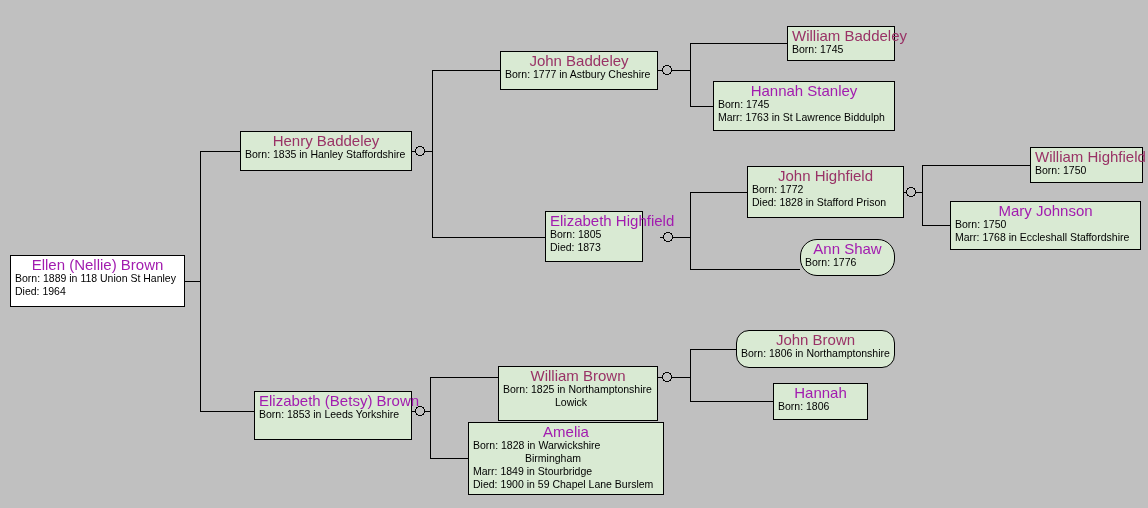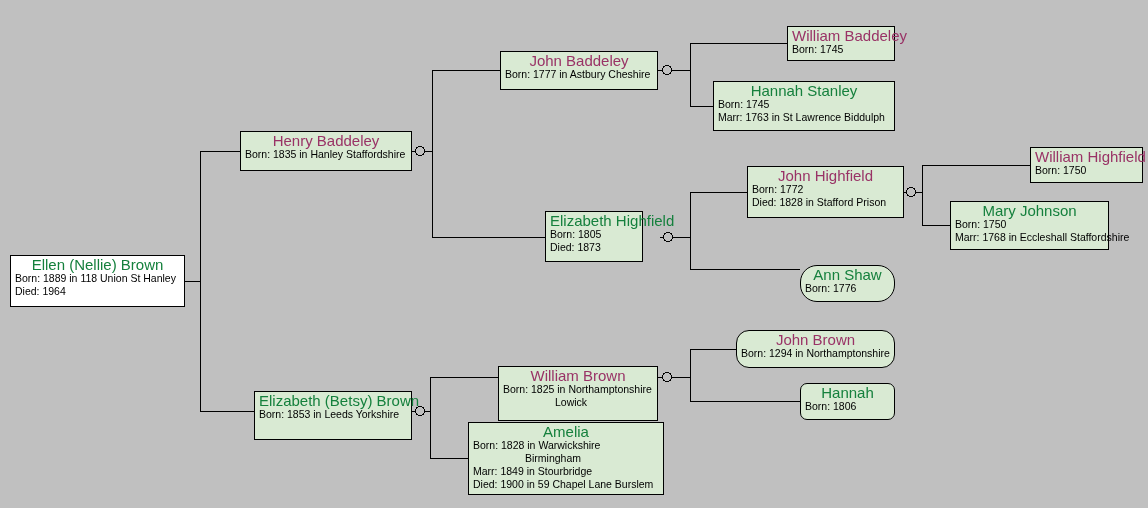--- a/index.html
+++ b/index.html
@@ -25,21 +25,21 @@
     cursor:pointer;
   }
   .person.root { background:#ffffff; }
   .pname {
     text-align:center;
     font-size:15px;
     line-height:14px;
     white-space:nowrap;
   }
   .male   > .pname { color:#993366; }
-  .female > .pname { color:#15803d; }
+  .female > .pname { color:#a21caf; }
   .pline {
     font-size:10.5px;
     line-height:13px;
     color:#000;
     white-space:nowrap;
   }
   .pline.cont { padding-left:52px; }
 </style>
 </head>
 <body>
@@ -121,39 +121,39 @@
     <div class="pline">Born: 1745</div>
     <div class="pline">Marr: 1763 in St Lawrence Biddulph</div>
   </div>
 
   <div class="person male" style="left:747px; top:166px; width:157px; height:52px;">
     <div class="pname">John Highfield</div>
     <div class="pline">Born: 1772</div>
     <div class="pline">Died: 1828 in Stafford Prison</div>
   </div>
 
-  <div class="person female" style="left:800px; top:265px; width:95px; height:37px;border-radius:17px;">
+  <div class="person female" style="left:800px; top:239px; width:95px; height:37px;border-radius:17px;">
     <div class="pname">Ann Shaw</div>
     <div class="pline">Born: 1776</div>
   </div>
 
   <div class="person male" style="left:736px; top:330px; width:159px; height:38px;border-radius:13px;">
     <div class="pname">John Brown</div>
-    <div class="pline">Born: 1294 in Northamptonshire</div>
+    <div class="pline">Born: 1806 in Northamptonshire</div>
   </div>
 
-  <div class="person female" style="left:800px; top:383px; width:95px; height:37px;border-radius:7px;">
+  <div class="person female" style="left:773px; top:383px; width:95px; height:37px;">
     <div class="pname">Hannah</div>
     <div class="pline">Born: 1806</div>
   </div>
 
   <div class="person male" style="left:1030px; top:147px; width:113px; height:36px;">
     <div class="pname">William Highfield</div>
     <div class="pline">Born: 1750</div>
   </div>
 
-  <div class="person female" style="left:950px; top:201px; width:159px; height:49px;">
+  <div class="person female" style="left:950px; top:201px; width:191px; height:49px;">
     <div class="pname">Mary Johnson</div>
     <div class="pline">Born: 1750</div>
     <div class="pline">Marr: 1768 in Eccleshall Staffordshire</div>
   </div>
 
 </div>
 
 </body></html>

